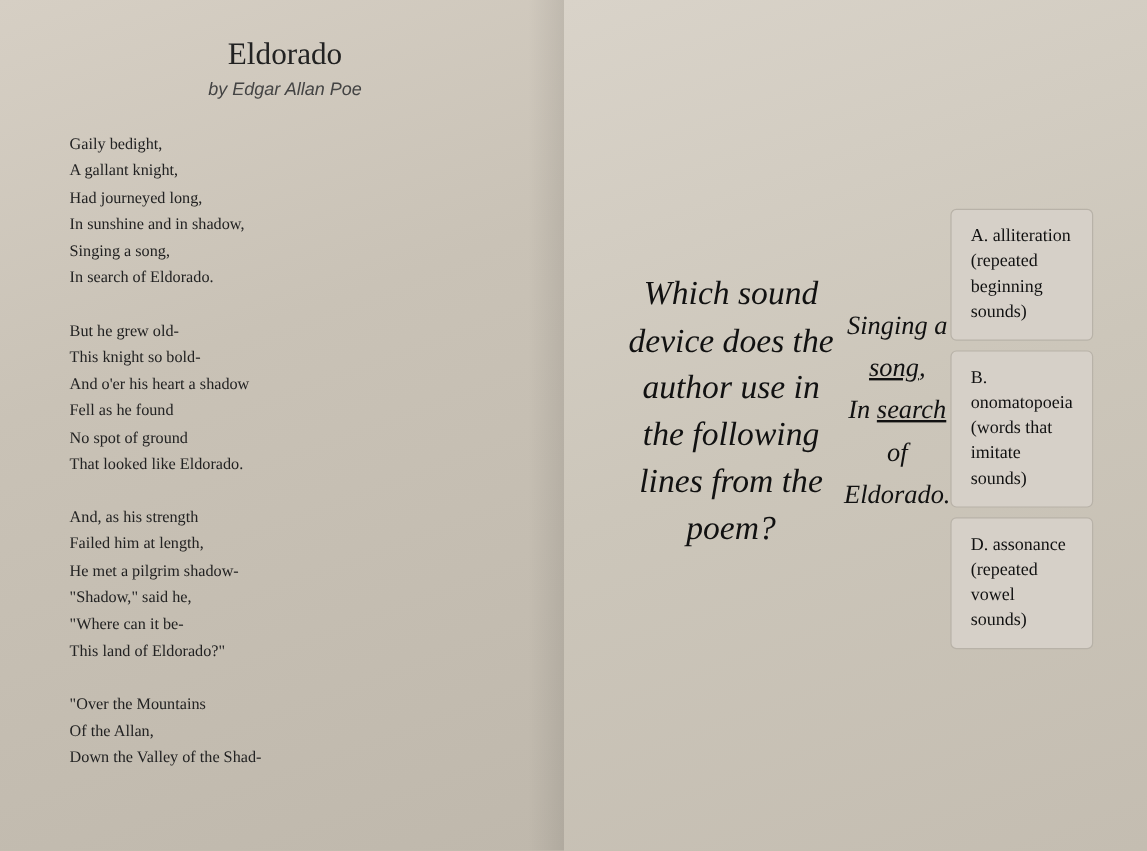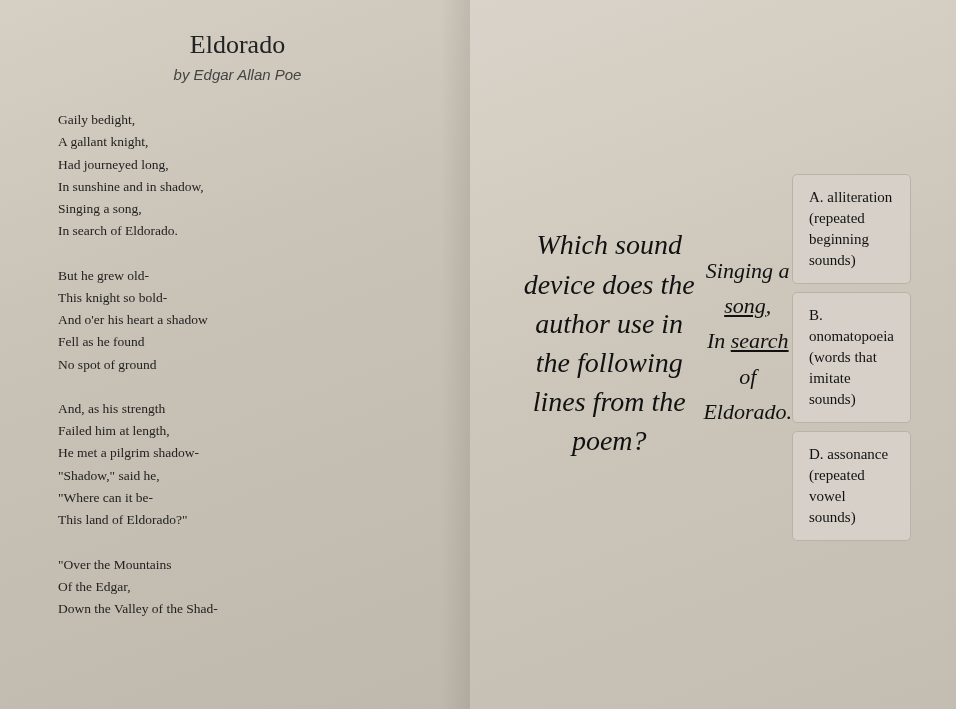--- a/index.html
+++ b/index.html
@@ -129,34 +129,35 @@
     <p class="poem-line">Singing a song,</p>
     <p class="poem-line">In search of Eldorado.</p>
   </div>
 
   <div class="stanza">
     <p class="poem-line">But he grew old-</p>
     <p class="poem-line">This knight so bold-</p>
     <p class="poem-line">And o'er his heart a shadow</p>
     <p class="poem-line">Fell as he found</p>
     <p class="poem-line">No spot of ground</p>
+    <p class="poem-line">That looked like Eldorado.</p>
   </div>
 
   <div class="stanza">
     <p class="poem-line">And, as his strength</p>
     <p class="poem-line">Failed him at length,</p>
     <p class="poem-line">He met a pilgrim shadow-</p>
     <p class="poem-line">"Shadow," said he,</p>
     <p class="poem-line">"Where can it be-</p>
     <p class="poem-line">This land of Eldorado?"</p>
   </div>
 
   <div class="stanza">
     <p class="poem-line">"Over the Mountains</p>
-    <p class="poem-line">Of the Edgar,</p>
+    <p class="poem-line">Of the Allan,</p>
     <p class="poem-line">Down the Valley of the Shad-</p>
   </div>
 </div>
 
 <div class="right-panel">
   <p class="question-text">Which sound device does the author use in the following lines from the poem?</p>
 
   <div class="highlighted-lines">
     <div>Singing a <u>song</u>,</div>
     <div>In <u>search</u> of Eldorado.</div>

